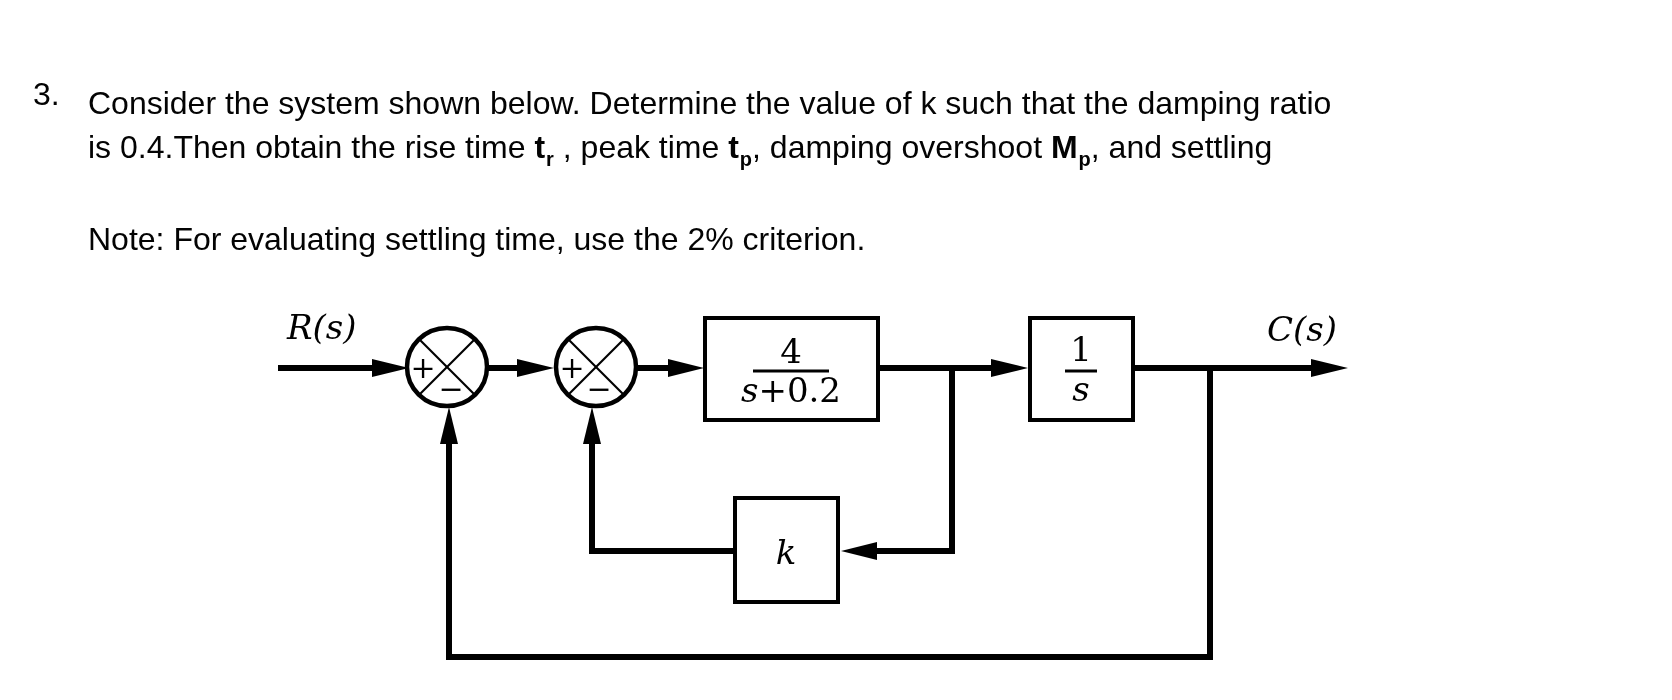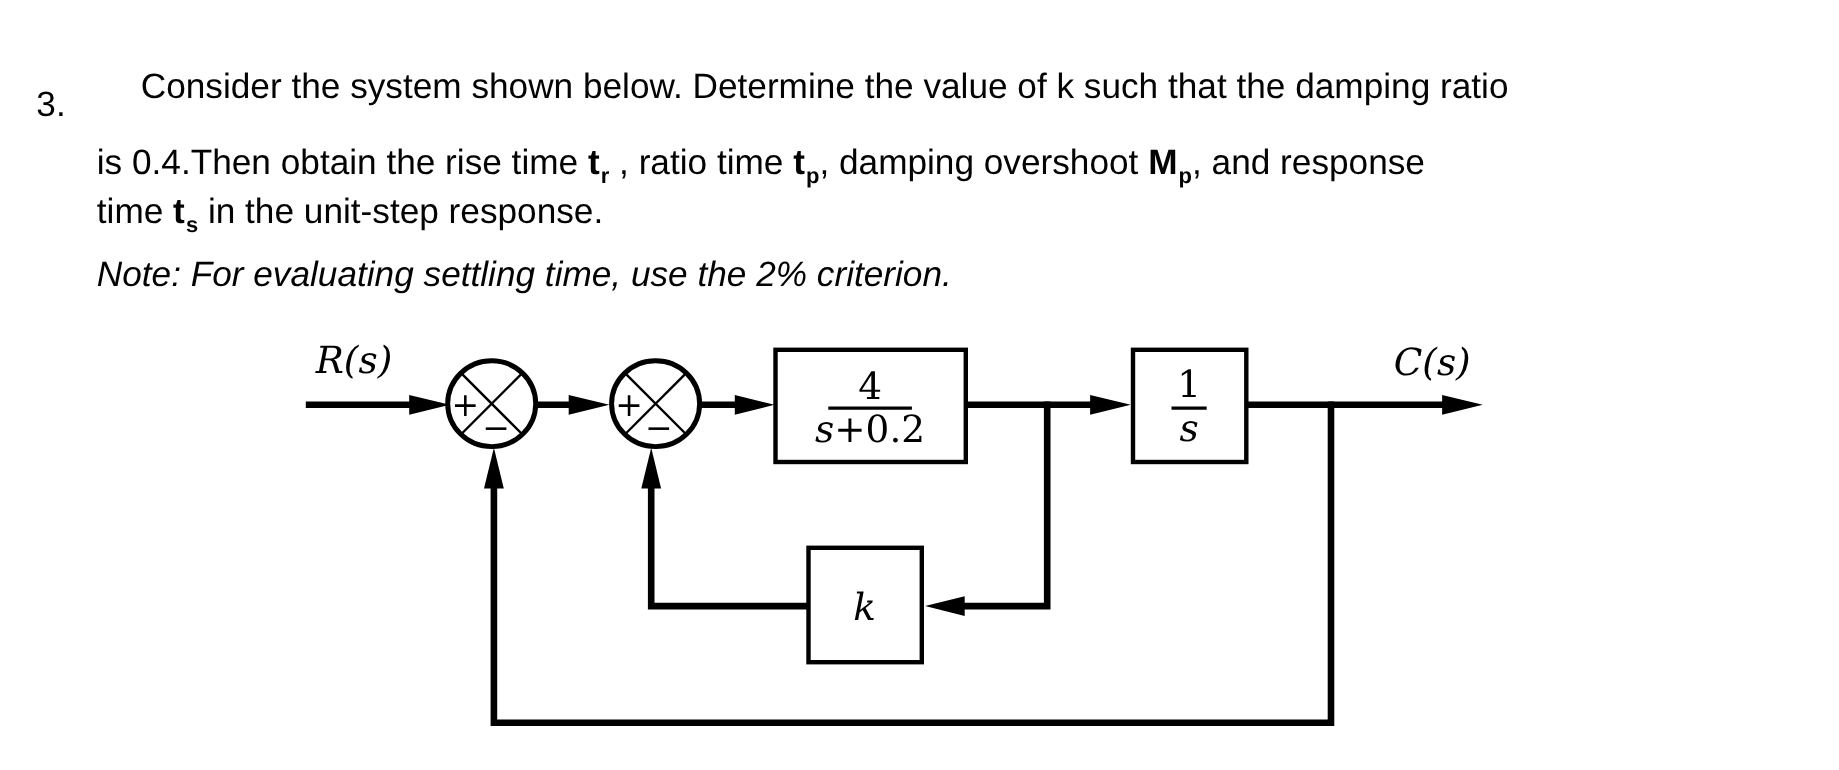--- a/index.html
+++ b/index.html
@@ -30,31 +30,28 @@
   .serif-it{font-family:"DejaVu Serif","Liberation Serif",serif;font-style:italic;}
   .serif-up{font-family:"DejaVu Serif","Liberation Serif",serif;font-style:normal;}
 </style>
 </head>
 <body>
 
 <div class="page">
 
   <div class="ptext" style="left:33px;top:76px;">3.</div>
 
-  <div class="ptext" style="left:88px;top:60px;margin-left:40px;">Consider the system shown below. Determine the value of k such that the damping ratio</div>
+  <div class="ptext" style="left:88px;top:85px;">Consider the system shown below. Determine the value of k such that the damping ratio</div>
 
   <div class="ptext" style="left:88px;top:129px;">
-    <span>is 0.4.Then obtain the rise time </span><span class="sym">t</span><span class="sub">r</span><span> , ratio time </span><span class="sym">t</span><span class="sub">p</span><span>, damping overshoot </span><span class="sym">M</span><span class="sub">p</span><span>, and response</span>
+    <span>is 0.4.Then obtain the rise time </span><span class="sym">t</span><span class="sub">r</span><span> , peak time </span><span class="sym">t</span><span class="sub">p</span><span>, damping overshoot </span><span class="sym">M</span><span class="sub">p</span><span>, and settling</span>
   </div>
 
-  <div class="ptext" style="left:88px;top:174px;">
-    <span>time </span><span class="sym">t</span><span class="sub">s</span><span> in the unit-step response.</span>
-  </div>
 
-  <div class="ptext" style="left:88px;top:231px;font-style:italic;">Note: For evaluating settling time, use the 2% criterion.</div>
+  <div class="ptext" style="left:88px;top:221px;">Note: For evaluating settling time, use the 2% criterion.</div>
 
   <svg class="diagram" width="1672" height="700" viewBox="0 0 1672 700">
 
     <g stroke="#000000" stroke-width="6" fill="none" stroke-linecap="butt" stroke-linejoin="miter">
       <line x1="278" y1="368" x2="376" y2="368"></line>
       <line x1="487" y1="368" x2="522" y2="368"></line>
       <line x1="636" y1="368" x2="672" y2="368"></line>
       <line x1="878" y1="368" x2="994" y2="368"></line>
       <line x1="1133" y1="368" x2="1314" y2="368"></line>
 

